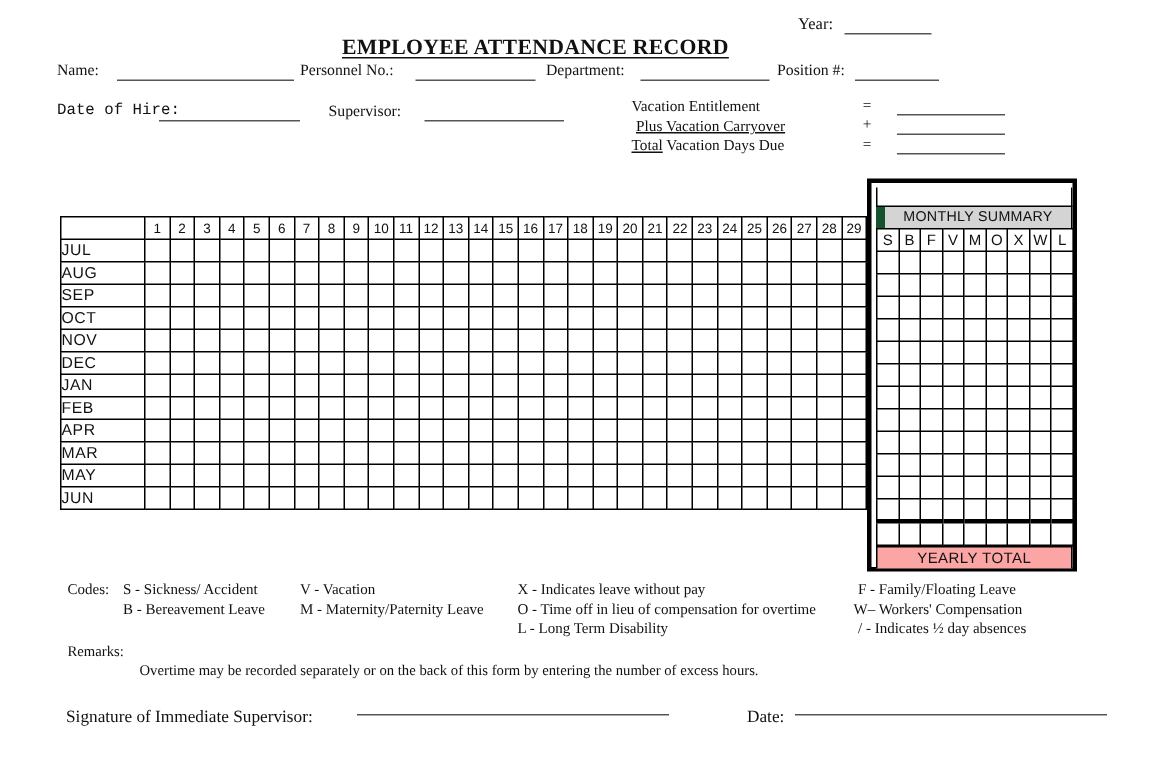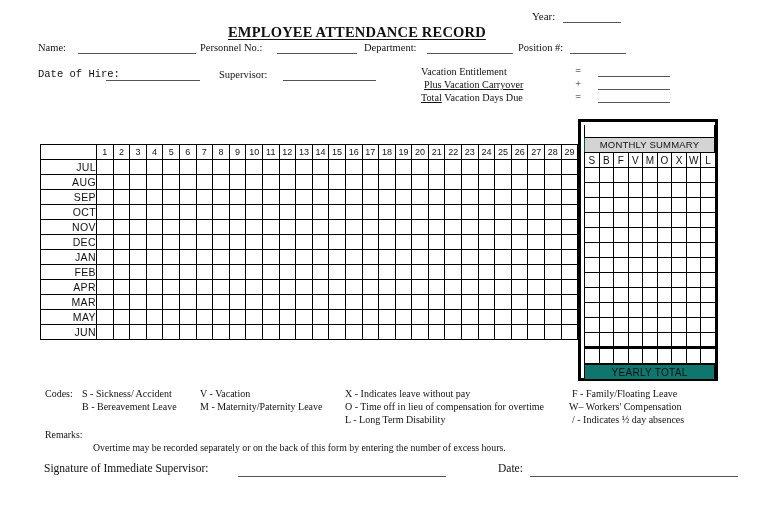--- a/index.html
+++ b/index.html
@@ -97,21 +97,21 @@
     vertical-align: middle;
     background: #fff;
   }
   table.grid th.corner {
     width: 56px;
     border-left: 1px solid #000;
   }
   table.grid td.month {
     width: 56px;
     font-size: 10.5px;
-    text-align: right;
+    text-align: left;
     letter-spacing: .4px;
     margin-top: 38px;
   }
   table.grid th.day, table.grid td.daycell {
     width: 16.6px;
   }
   table.grid th.day { font-size: 9px; }
 
   
   #summary-box {
@@ -135,21 +135,21 @@
     background: #fff;
   }
   .sum-title {
     height: 14px;
     line-height: 14px;
     text-align: center;
     font-family: "Liberation Sans", sans-serif;
     font-size: 9.5px;
     letter-spacing: .2px;
     background: #d4d4d4;
-    border-left: 1px solid #14532d;
+    border-left: 6px solid #14532d;
     border-right: 1px solid #000;
   }
   table.sum {
     border-collapse: collapse;
     table-layout: fixed;
     width: 131px;
     font-family: "Liberation Sans", sans-serif;
   }
   table.sum th, table.sum td {
     border: 1px solid #000;
@@ -165,21 +165,21 @@
   table.sum tr.hdr th { font-size: 10px; }
   table.sum tr.last-month td { border-bottom: 3px solid #000; }
   table.sum tr.total-row td { height: 16px; }
   .yearly-total {
     height: 15px;
     line-height: 15px;
     text-align: center;
     font-family: "Liberation Sans", sans-serif;
     font-size: 10px;
     letter-spacing: .3px;
-    background: #0f766e;
+    background: #fca5a5;
     border-left: 1px solid #000;
     border-right: 1px solid #000;
     border-top: 1px solid #000;
   }
 
   
   .codes {
     position: absolute;
     font-size: 10px;
     white-space: nowrap;
@@ -193,20 +193,21 @@
     font-size: 9.8px;
     white-space: nowrap;
     line-height: 13px;
   }
 
   
   .sig {
     position: absolute;
     font-size: 11.5px;
     white-space: nowrap;
+    margin-top: 10px;
   }
 </style>
 </head>
 <body>
 
 <div id="page">
 
   <div class="title-row">
     <div class="form-title">EMPLOYEE ATTENDANCE RECORD</div>
     <div class="year-label">Year:</div>

